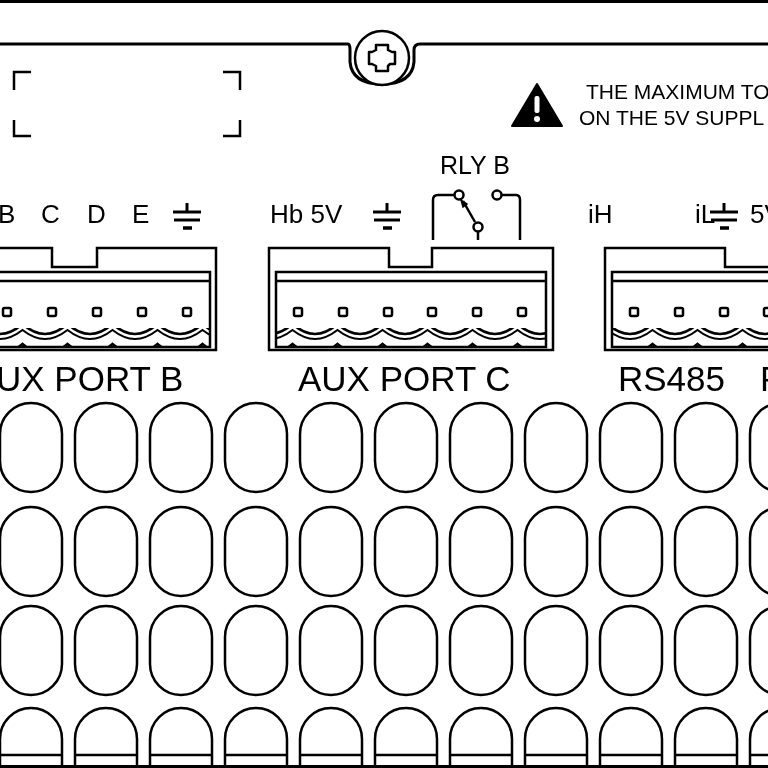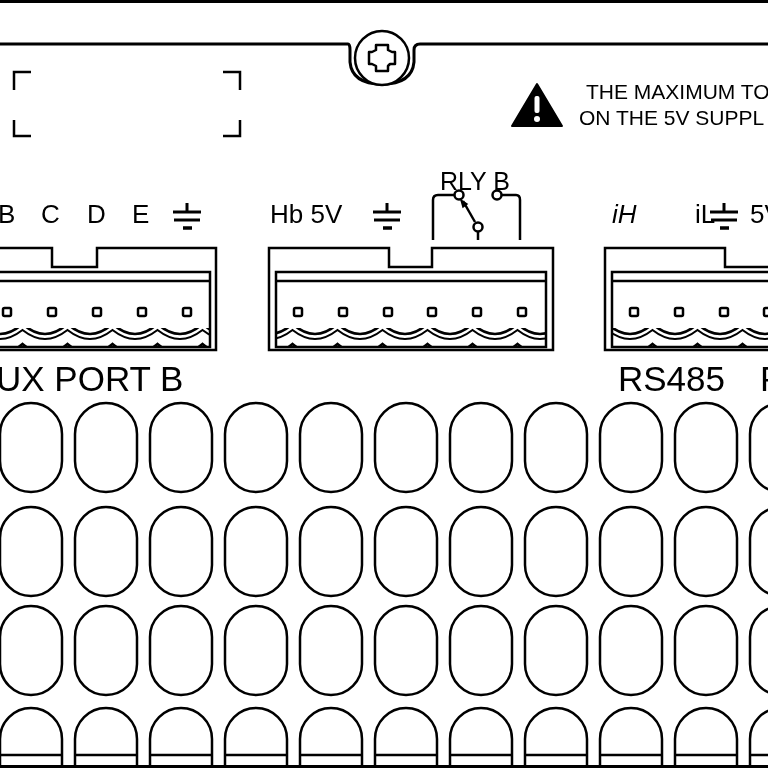--- a/index.html
+++ b/index.html
@@ -9,21 +9,21 @@
     .lbl {
       position: absolute;
       font-family: "Liberation Sans", sans-serif;
       color: #000;
       white-space: nowrap;
       line-height: 1;
     }
     .pin-lbl { font-size: 26px; top: 201px; }
     .port-lbl { font-size: 35px; top: 361px; }
     .warn-lbl { font-size: 21px; }
-    .relay-lbl { font-size: 25px; top: 169px; text-align: center; }
+    .relay-lbl { font-size: 25px; top: 153px; text-align: center; }
   </style>
 </head>
 <body>
 
 <div id="stage">
 
   <svg width="768" height="768" viewBox="0 0 768 768">
     <defs>
 
       <pattern id="wave" x="0" y="0" width="45" height="20" patternUnits="userSpaceOnUse">
@@ -194,21 +194,22 @@
   <div class="lbl warn-lbl" style="left:579px; top:107px;">ON THE 5V SUPPL</div>
 
   <div class="lbl pin-lbl" style="left:-2px;">B</div>
   <div class="lbl pin-lbl" style="left:41px;">C</div>
   <div class="lbl pin-lbl" style="left:87px;">D</div>
   <div class="lbl pin-lbl" style="left:132px;">E</div>
 
   <div class="lbl pin-lbl" style="left:270px;">Hb 5V</div>
   <div class="lbl relay-lbl" style="left:440px;">RLY B</div>
 
-  <div class="lbl pin-lbl" style="left:612px;font-style:italic;">iH</div>
+  <div class="lbl pin-lbl" style="left:588px;">iH</div>
   <div class="lbl pin-lbl" style="left:695px;">iL</div>
   <div class="lbl pin-lbl" style="left:750px;">5V</div>
 
   <div class="lbl port-lbl" style="left:-4px;">UX PORT B</div>
+  <div class="lbl port-lbl" style="left:298px;">AUX PORT C</div>
   <div class="lbl port-lbl" style="left:618px;text-align:right;">RS485</div>
   <div class="lbl port-lbl" style="left:760px;">P</div>
 
 </div>
 
 </body></html>

